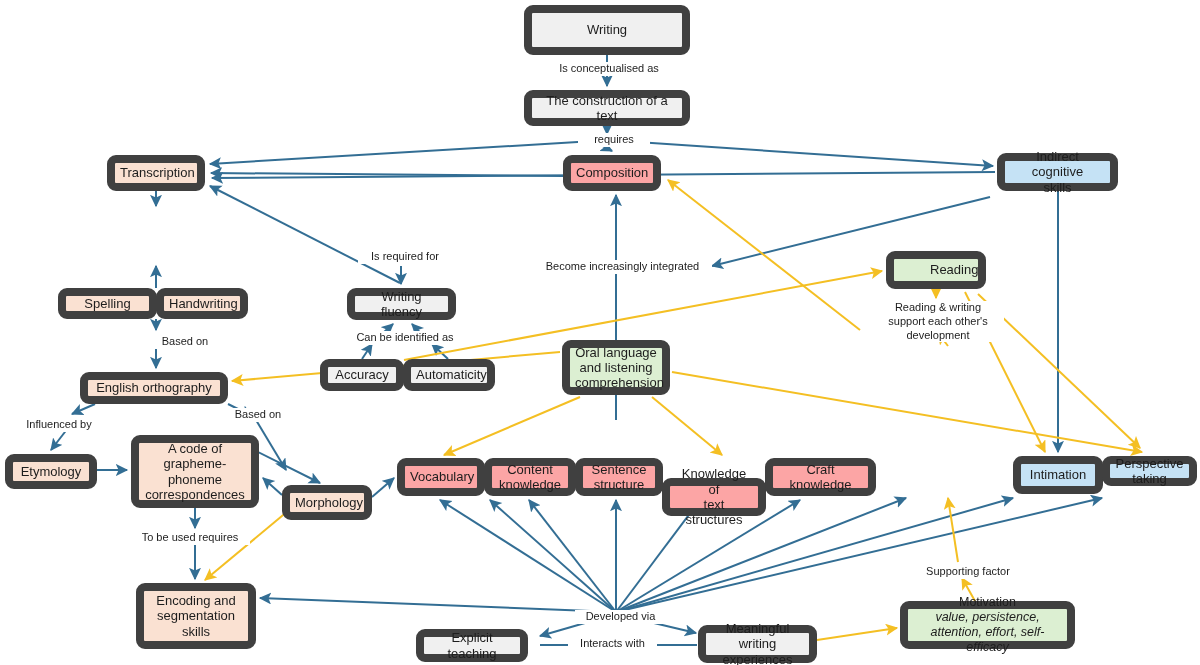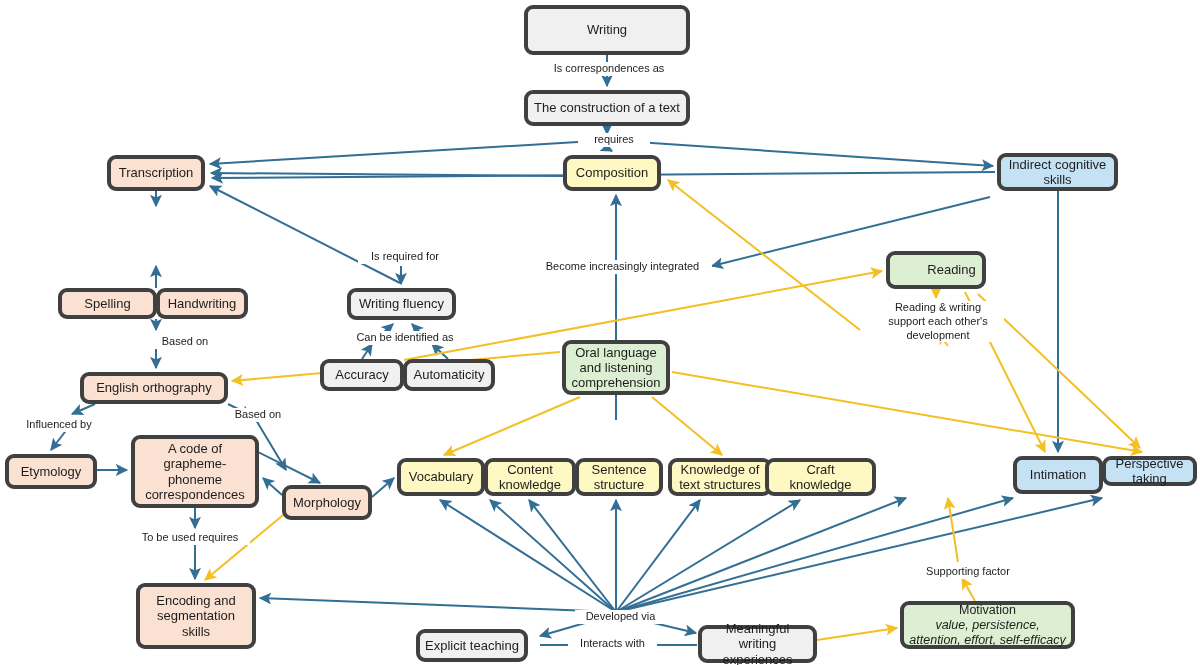--- a/index.html
+++ b/index.html
@@ -2,34 +2,34 @@
 <html><head>
 <meta charset="utf-8">
 <style>
   html,body{margin:0;padding:0;background:#ffffff;}
   body{font-family:"Liberation Sans",sans-serif;}
   #canvas{position:relative;width:1200px;height:665px;background:#fff;overflow:hidden;}
   svg#edges{position:absolute;left:0;top:0;width:1200px;height:665px;pointer-events:none;}
   .node{
     position:absolute;
     box-sizing:border-box;
-    border:4px solid #404040;
+    border:8px solid #404040;
     border-radius:9px;
     display:flex;align-items:center;justify-content:center;
     text-align:center;
     color:#1d1d1d;
     font-size:13px;
     line-height:1.18;
     padding:2px 5px;
     z-index:3;
   }
   .node span{display:block;width:100%;white-space:pre-line;}
   .grey{background:#f0f0f0;}
   .peach{background:#fae1d2;}
-  .pink{background:#fef9c3;}
+  .pink{background:#fca5a5;}
   .green{background:#dcefd2;}
   .blue{background:#c5e2f5;}
   .elabel{
     position:absolute;
     font-size:11px;
     color:#1d1d1d;
     text-align:center;
     line-height:1.25;
     white-space:pre-line;
     z-index:4;
@@ -213,21 +213,21 @@
       <span>Vocabulary</span>
     </div>
   <div class="node pink" style="left: 484px; top: 458px; width: 92px; height: 38px;">
       <span>Content
 knowledge</span>
     </div>
   <div class="node pink" style="left: 575px; top: 458px; width: 88px; height: 38px;">
       <span>Sentence
 structure</span>
     </div>
-  <div class="node pink" style="left: 662px; top: 458px; width: 104px; height: 38px; margin-left: 6px;">
+  <div class="node pink" style="left: 662px; top: 478px; width: 104px; height: 38px;">
       <span>Knowledge of
 text structures</span>
     </div>
   <div class="node pink" style="left: 765px; top: 458px; width: 111px; height: 38px;">
       <span>Craft
 knowledge</span>
     </div>
   <div class="node blue" style="left: 1013px; top: 456px; width: 90px; height: 38px;">
       <span>Intimation</span>
     </div>
@@ -247,21 +247,21 @@
       <span>Meaningful writing
 experiences</span>
     </div>
 
   <div class="node motivation green" id="motivation-node" style="left: 900px; top: 601px; width: 175px; height: 48px;">
     <span>Motivation</span>
     <span class="motiv-sub">value, persistence,
 attention, effort, self-efficacy</span>
   </div>
 
-  <div class="elabel" style="left: 546px; top: 62px; width: 122px;">Is correspondences as</div>
+  <div class="elabel" style="left: 546px; top: 62px; width: 122px;">Is conceptualised as</div>
   <div class="elabel" style="left: 578px; top: 133px; width: 68px;">requires</div>
   <div class="elabel" style="left: 358px; top: 250px; width: 90px;">Is required for</div>
   <div class="elabel" style="left: 533px; top: 260px; width: 175px;">Become increasingly integrated</div>
   <div class="elabel" style="left: 872px; top: 301px; width: 128px;">Reading &amp; writing
 support each other's
 development</div>
   <div class="elabel" style="left: 345px; top: 331px; width: 116px;">Can be identified as</div>
   <div class="elabel" style="left: 152px; top: 335px; width: 62px;">Based on</div>
   <div class="elabel" style="left: 13px; top: 418px; width: 88px;">Influenced by</div>
   <div class="elabel" style="left: 225px; top: 408px; width: 62px;">Based on</div>

